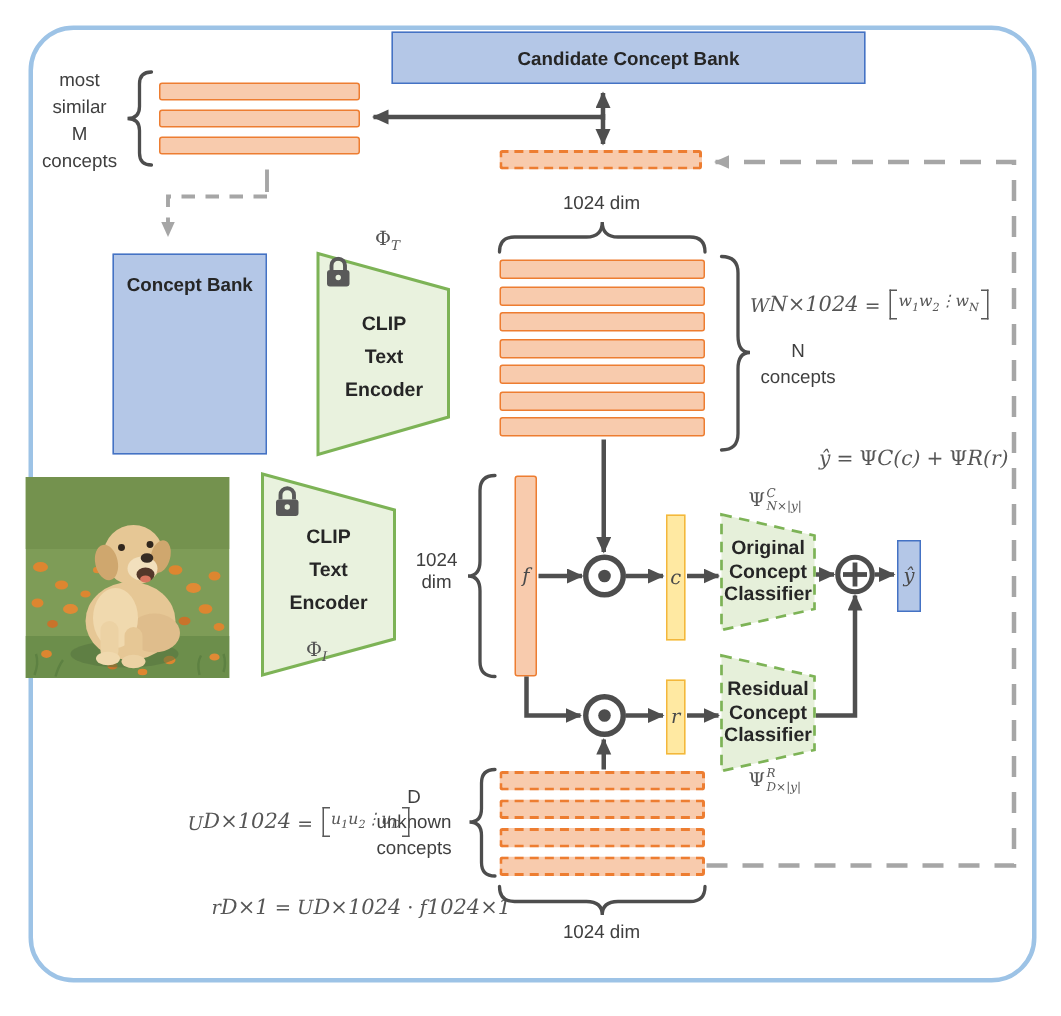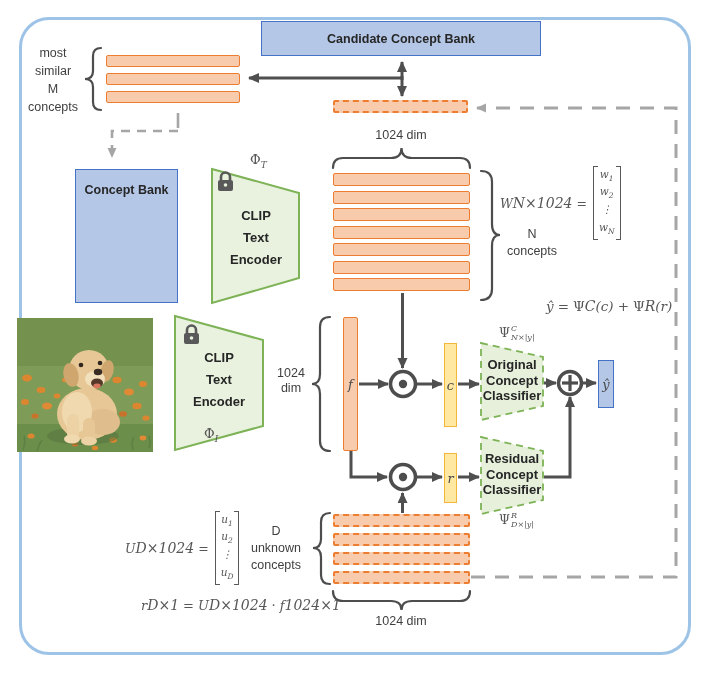--- a/index.html
+++ b/index.html
@@ -18,21 +18,21 @@
   .ybar{background:#ffe9a2;border:1.8px solid #f3b73c;box-sizing:border-box;position:absolute;
         display:flex;align-items:center;justify-content:center;}
   
   .enc{font-size:13px;font-weight:600;color:#262626;line-height:22px;}
   .cls{font-size:13px;font-weight:600;color:#262626;line-height:15.7px;}
   
   .meq{font-family:"DejaVu Serif",serif;font-style:italic;color:#565656;font-size:12.5px;
        display:flex;align-items:center;}
   .meq sub,.sub{font-size:14px;font-style:italic;}
   .meq .eqs{margin:0 4px;font-style:normal;}
-  .matrix{position:relative;display:inline-flex;flex-direction:column;align-items:center;
+  .matrix{position:relative;display:inline-flex;flex-direction:row;align-items:center;
           padding:2px 6px;margin-left:2px;}
   .matrix::before,.matrix::after{content:"";position:absolute;top:0;bottom:0;width:4px;
           border:1.4px solid #595959;}
   .matrix::before{left:0;border-right:none;}
   .matrix::after{right:0;border-left:none;}
   .mrow{font-size:10.5px;line-height:13.5px;white-space:nowrap;}
   .mrow sub{font-size:7.5px;}
   .psi{font-family:"DejaVu Serif",serif;color:#565656;font-size:12.5px;display:flex;align-items:center;}
   .ss{display:inline-flex;flex-direction:column;align-items:flex-start;font-size:8px;line-height:8.5px;
       font-style:italic;margin-left:1px;transform:translateY(1px);}
@@ -125,21 +125,21 @@
   <div class="ybar" style="left:444px;top:343px;width:13px;height:84px">
     <span class="barlabel">c</span>
   </div>
   <div class="ybar" style="left:444px;top:453px;width:13px;height:50px">
     <span class="barlabel">r</span>
   </div>
   <div class="bluebox abs" style="left:598px;top:360px;width:16px;height:48px;display:flex;align-items:center;justify-content:center">
     <span class="barlabel">ŷ</span>
   </div>
 
-  <div class="bluebox abs ctr" style="left:261px;top:21px;width:280px;height:35px;display:flex;align-items:center;justify-content:center">
+  <div class="bluebox abs ctr" style="left:261px;top:21px;width:316px;height:35px;display:flex;align-items:center;justify-content:center">
     <span style="font-size:12.5px;font-weight:600;color:#262626">Candidate Concept Bank</span>
   </div>
 
   <div class="bluebox abs ctr" style="left:75px;top:169px;width:103px;height:134px">
     <div style="font-size:12.5px;font-weight:600;color:#262626;margin-top:13px">Concept Bank</div>
   </div>
 
   <div class="abs lbl ctr" style="left:22px;top:44px;width:62px">
     <div>most</div>
     <div>similar</div>

